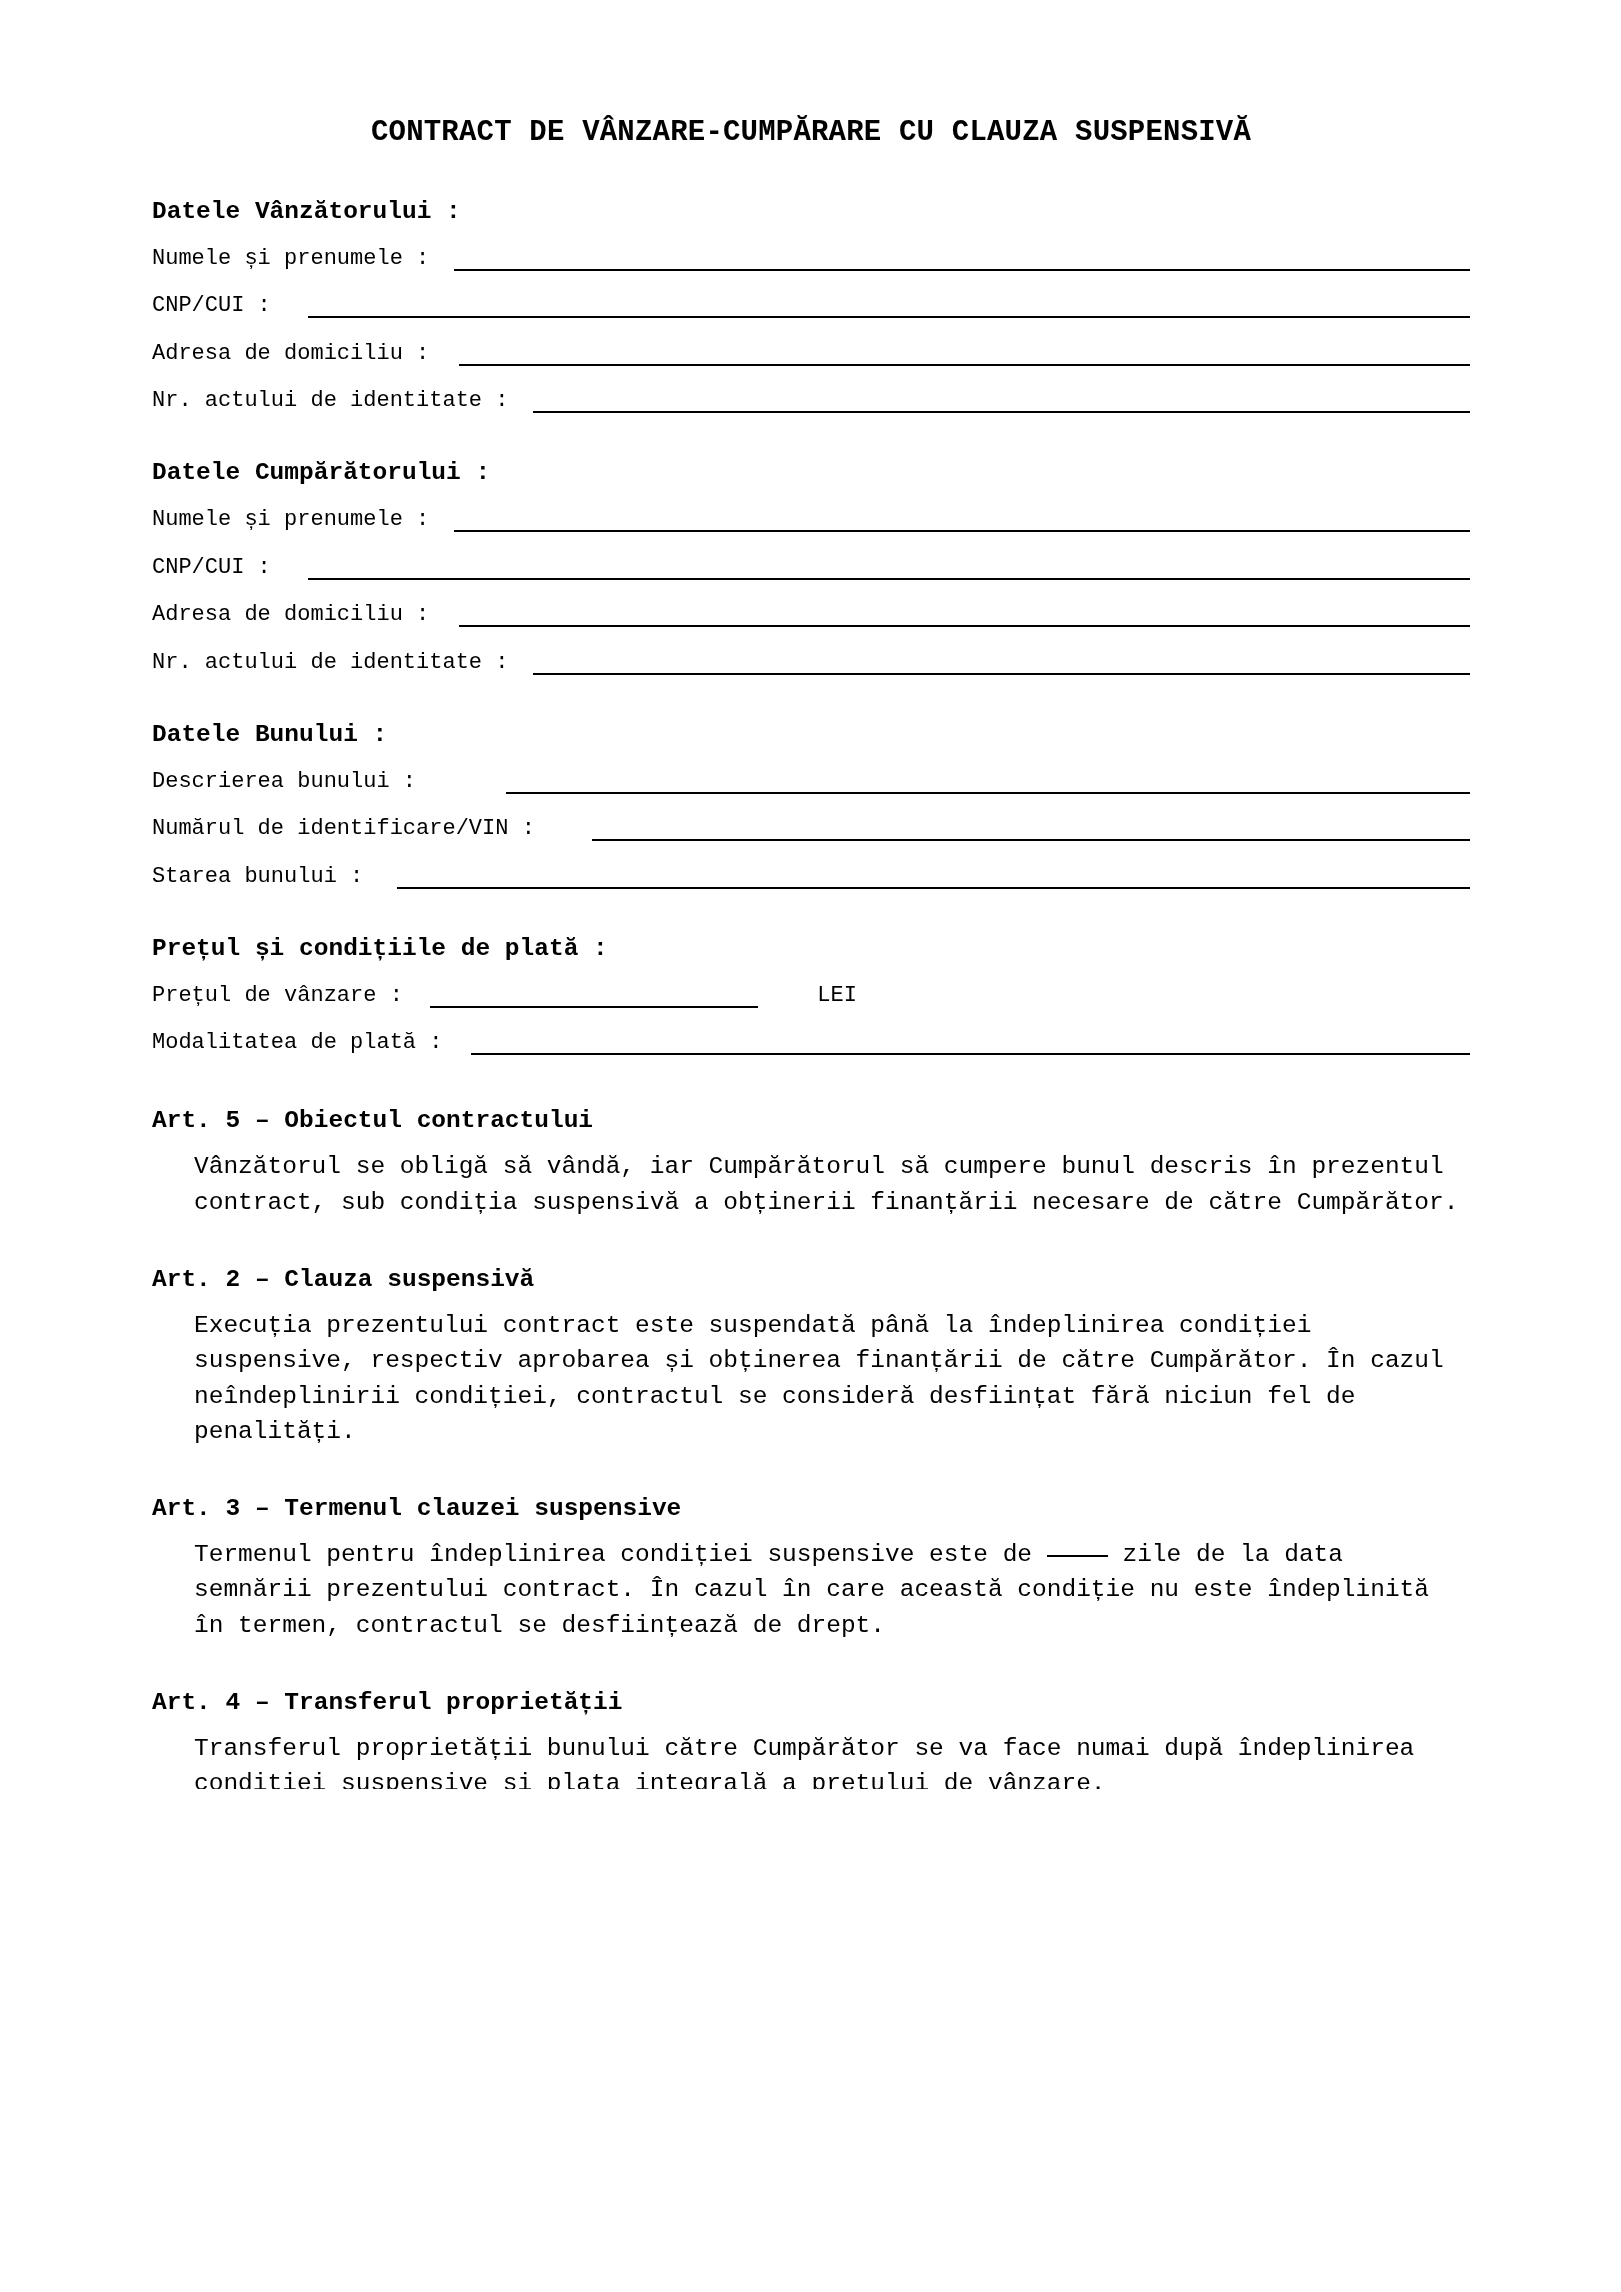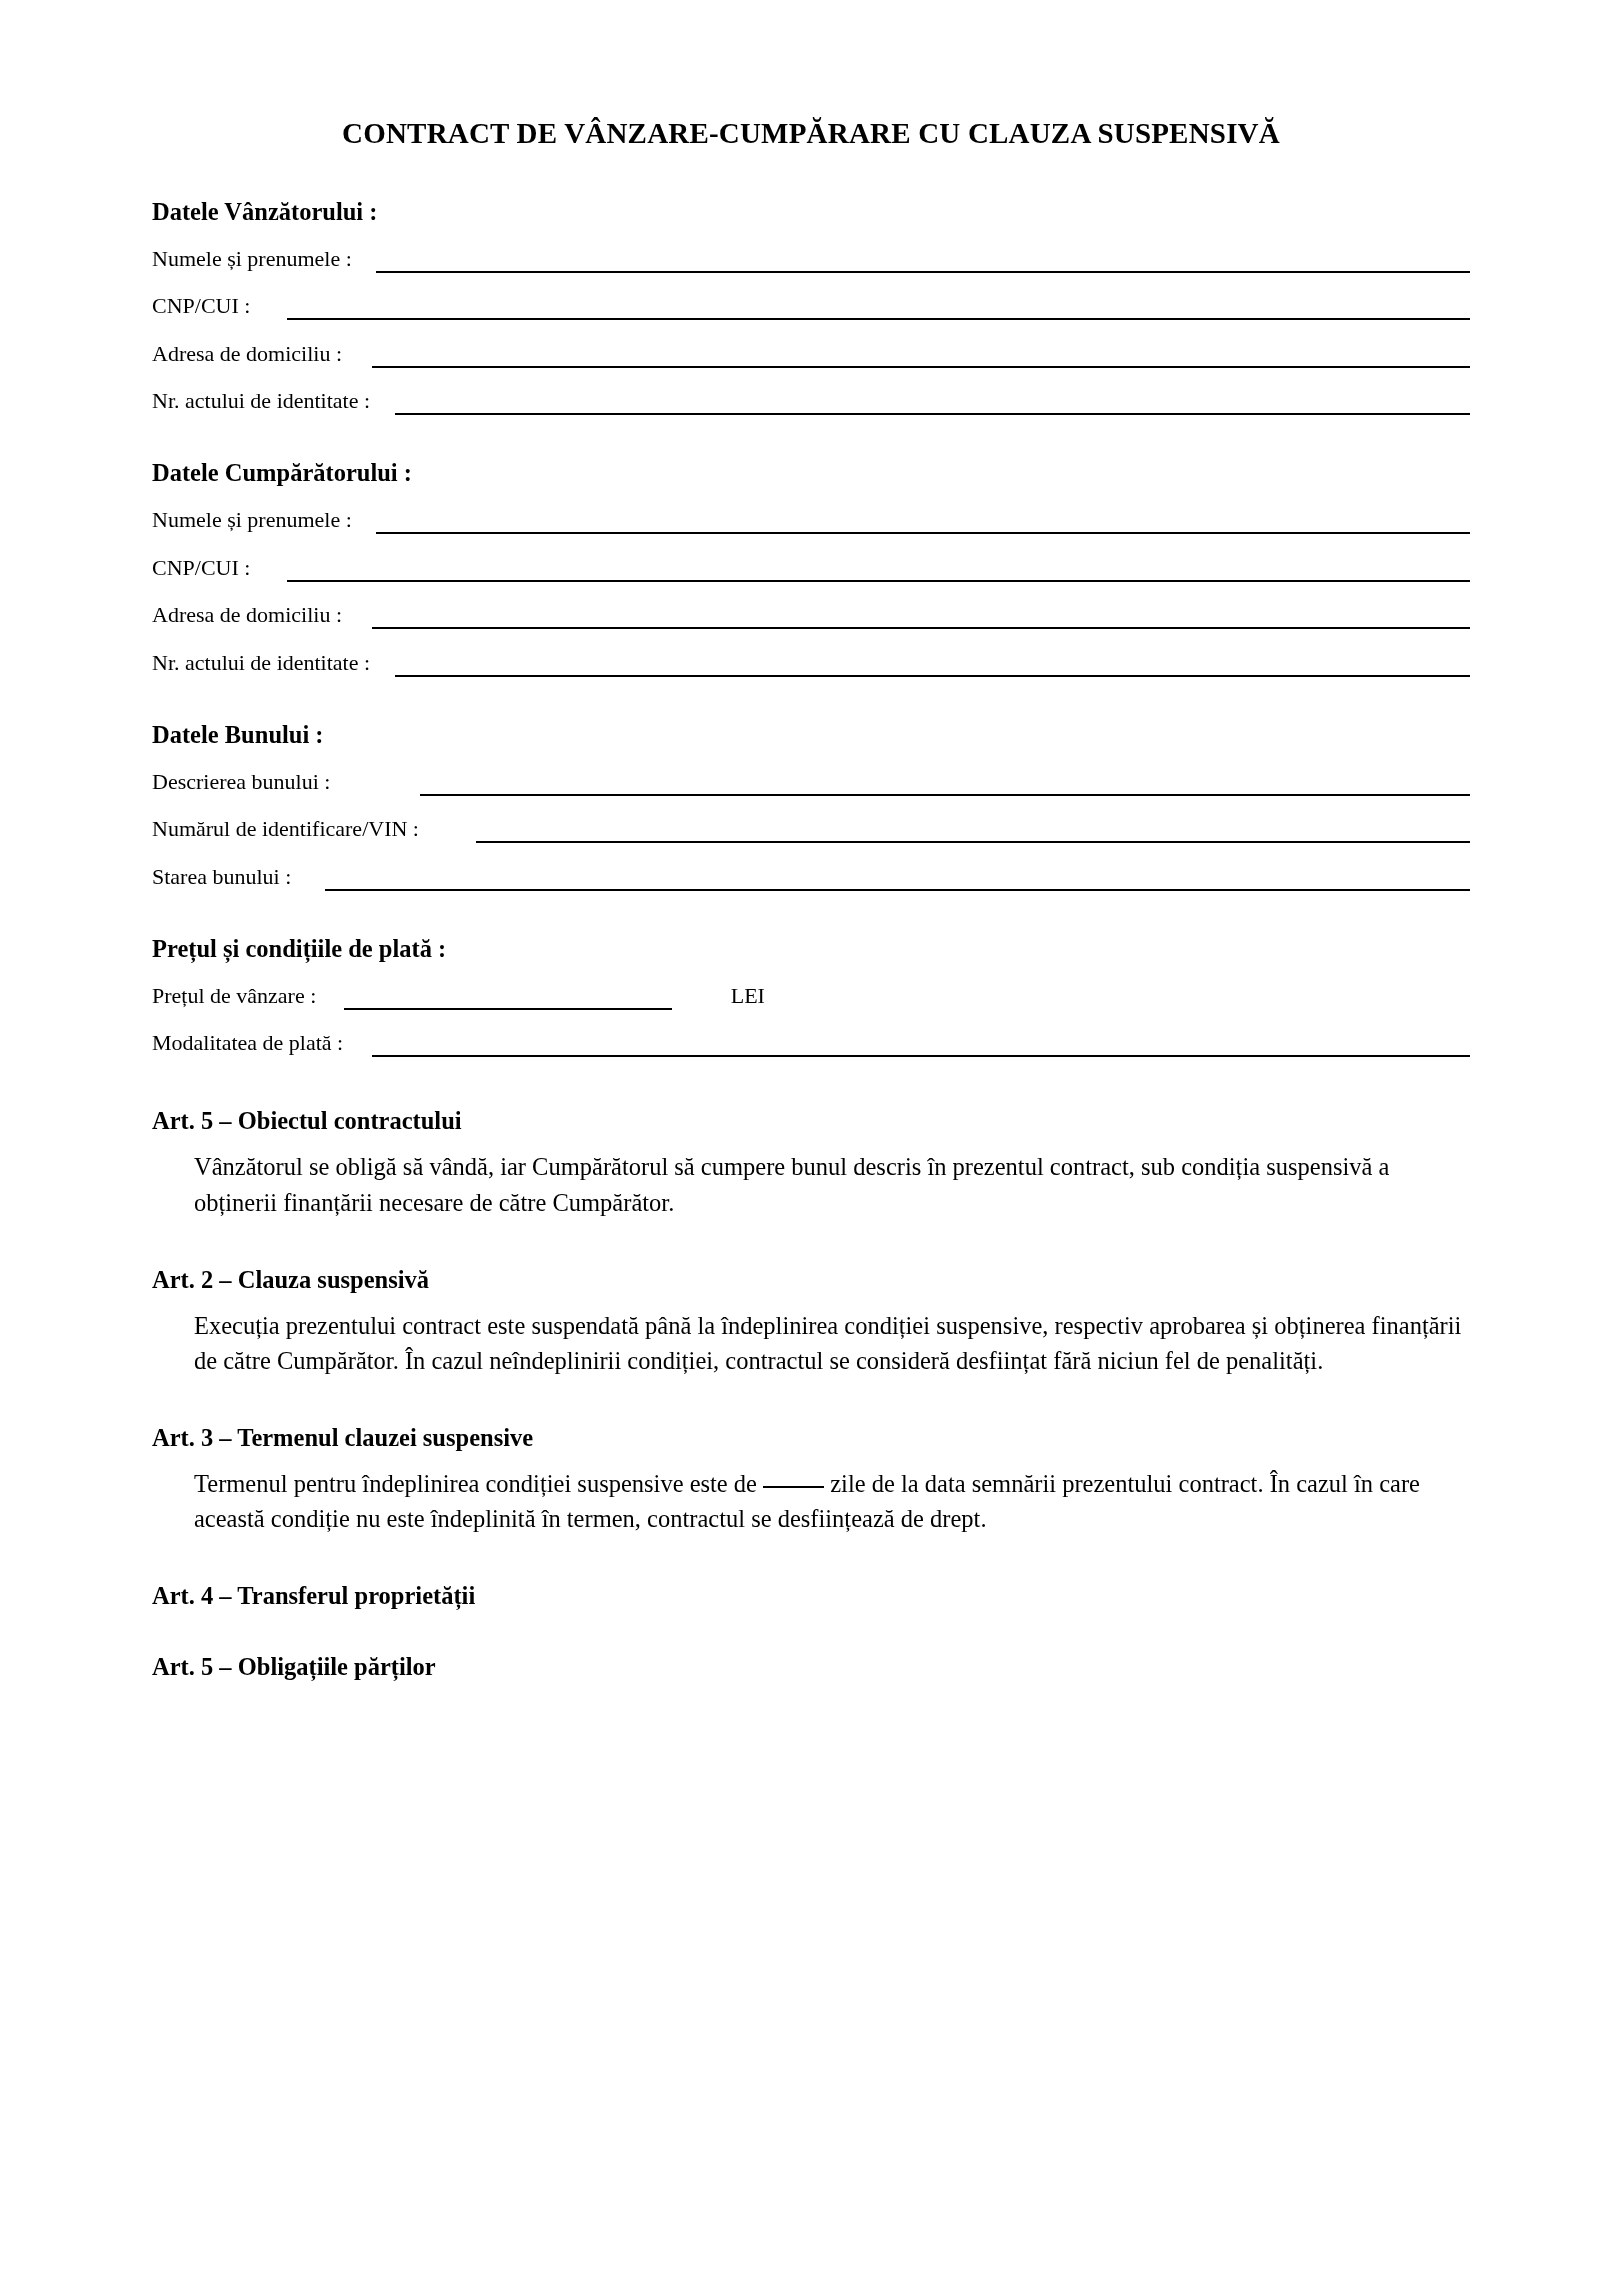--- a/index.html
+++ b/index.html
@@ -5,21 +5,21 @@
   html, body {
     margin: 0;
     padding: 0;
     background: #ffffff;
   }
   .page {
     position: relative;
     width: 1621px;
     height: 1789px;
     background: #ffffff;
-    font-family: Liberation Serif, serif;
+    font-family: Liberation Mono, monospace;
     color: #000000;
     box-sizing: border-box;
     overflow: hidden;
   }
   .doc {
     position: absolute;
     left: 152px;
     top: 0;
     width: 1318px;
   }
@@ -217,18 +217,19 @@
     <div class="art-heading" style="margin-top:55px">Art. 5 – Obiectul contractului</div>
     <p class="art-body">Vânzătorul se obligă să vândă, iar Cumpărătorul să cumpere bunul descris în prezentul contract, sub condiția suspensivă a obținerii finanțării necesare de către Cumpărător.</p>
 
     <div class="art-heading">Art. 2 – Clauza suspensivă</div>
     <p class="art-body">Execuția prezentului contract este suspendată până la îndeplinirea condiției suspensive, respectiv aprobarea și obținerea finanțării de către Cumpărător. În cazul neîndeplinirii condiției, contractul se consideră desființat fără niciun fel de penalități.</p>
 
     <div class="art-heading">Art. 3 – Termenul clauzei suspensive</div>
     <p class="art-body"><span>Termenul pentru îndeplinirea condiției suspensive este de</span> <span class="blank-inline"></span> <span>zile de la data semnării prezentului contract. În cazul în care această condiție nu este îndeplinită în termen, contractul se desființează de drept.</span></p>
 
     <div class="art-heading">Art. 4 – Transferul proprietății</div>
+    <p class="art-body">Transferul proprietății bunului către Cumpărător se va face numai după îndeplinirea condiției suspensive și plata integrală a prețului de vânzare.</p>
 
     <div class="art-heading">Art. 5 – Obligațiile părților</div>
 
   </div>
 </div>
 
 
 </body></html>

